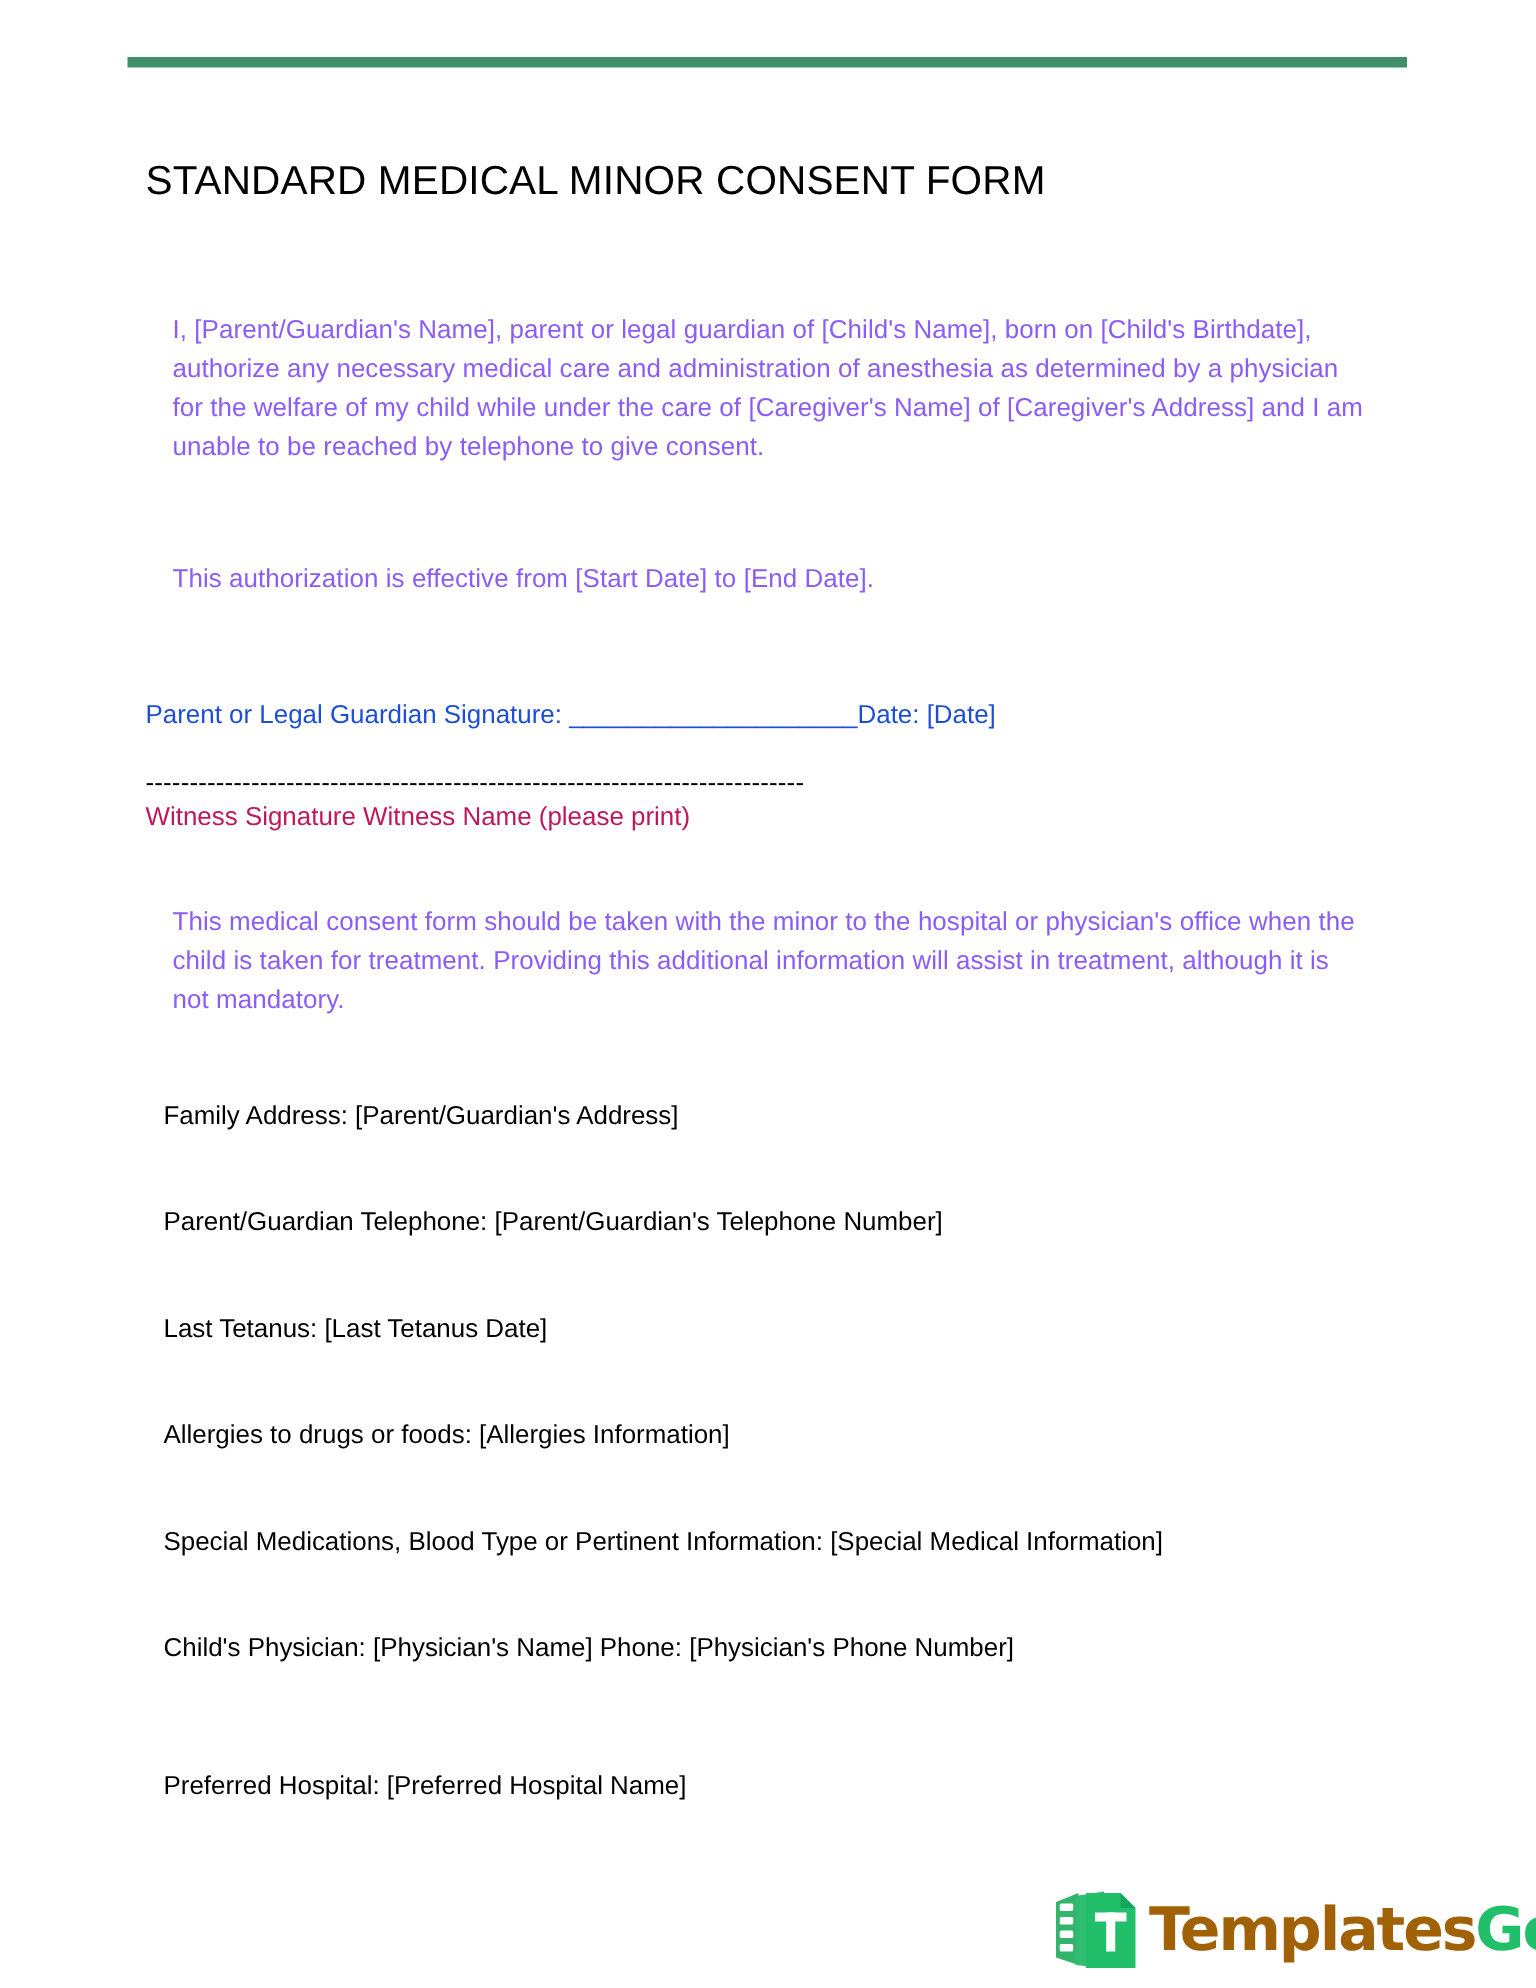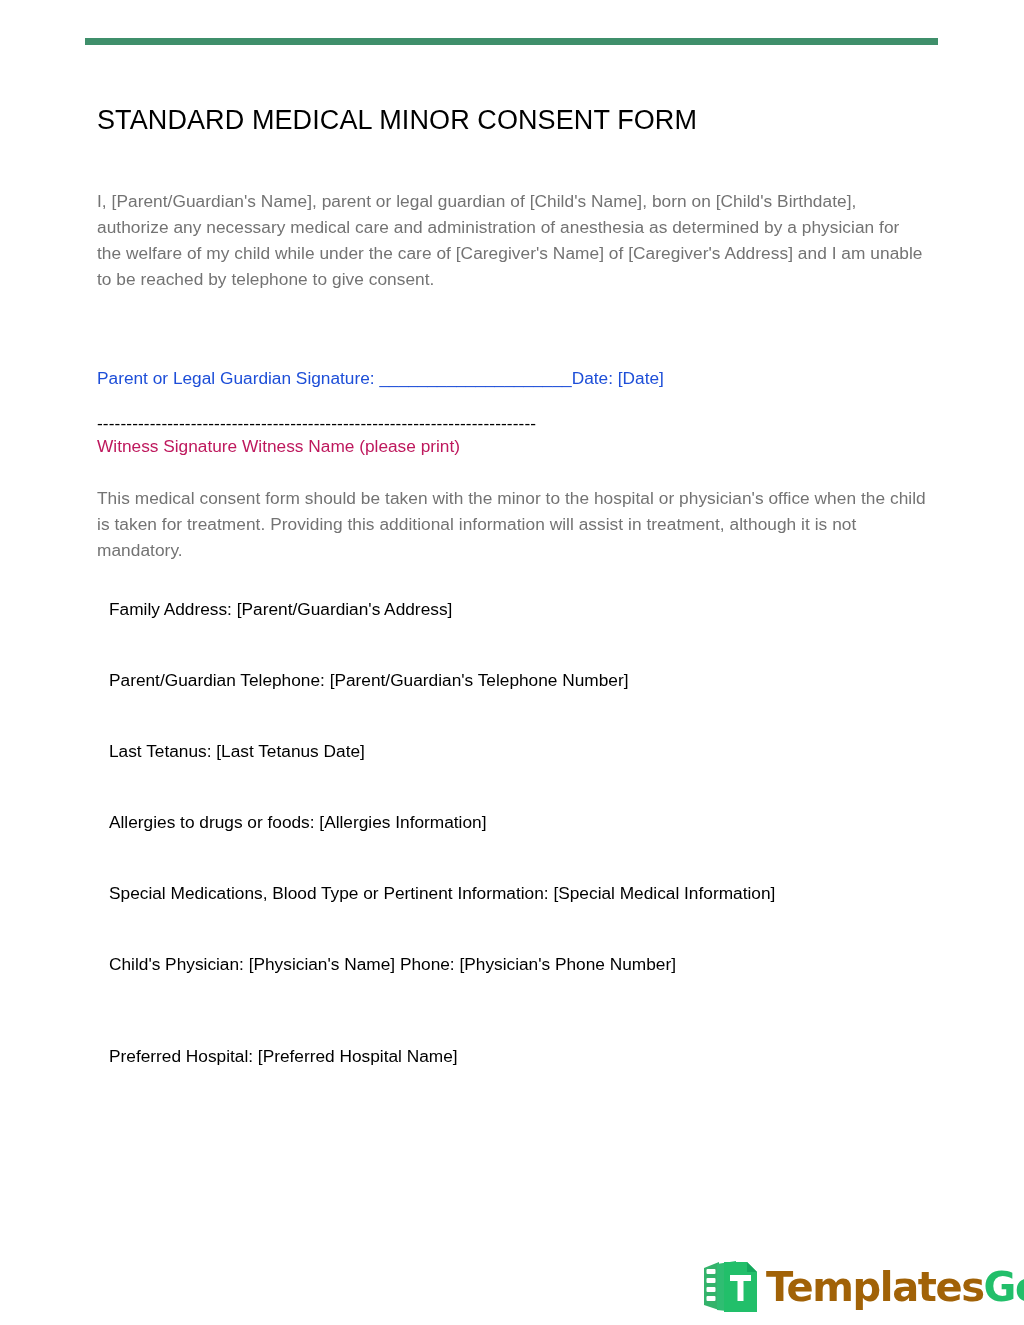--- a/index.html
+++ b/index.html
@@ -46,22 +46,22 @@
     font-weight: normal;
     letter-spacing: 0.1px;
     line-height: 1.25;
     margin: 0 0 0 0;
     color: #000;
   }
 
   .para {
     font-size: 17.3px;
     line-height: 26px;
-    margin: 0;
-    color: #737373;
+    margin: 18px;
+    color: #8b5cf6;
     letter-spacing: 0.05px;
   }
 
   .sp-after-title { height: 50px; }
   .sp-lg { height: 26px; }
   .sp-xl { height: 47px; }
   .sp-sm { height: 22px; }
 
   .sig-line {
     font-size: 17.3px;
@@ -133,20 +133,21 @@
   <div class="doc">
 
     <h1 class="doc-title">STANDARD MEDICAL MINOR CONSENT FORM</h1>
 
     <div class="sp-after-title"></div>
 
     <p class="para">I, [Parent/Guardian's Name], parent or legal guardian of [Child's Name], born on [Child's Birthdate], authorize any necessary medical care and administration of anesthesia as determined by a physician for the welfare of my child while under the care of [Caregiver's Name] of [Caregiver's Address] and I am unable to be reached by telephone to give consent.</p>
 
     <div class="sp-lg"></div>
 
+    <p class="para">This authorization is effective from [Start Date] to [End Date].</p>
 
     <div class="sp-xl"></div>
 
     <div class="sig-line">Parent or Legal Guardian Signature: ____________________Date: [Date]</div>
 
     <div class="sp-sm"></div>
 
     <div class="dash-rule">---------------------------------------------------------------------------</div>
 
     <div class="witness-line">Witness Signature Witness Name (please print)</div>

